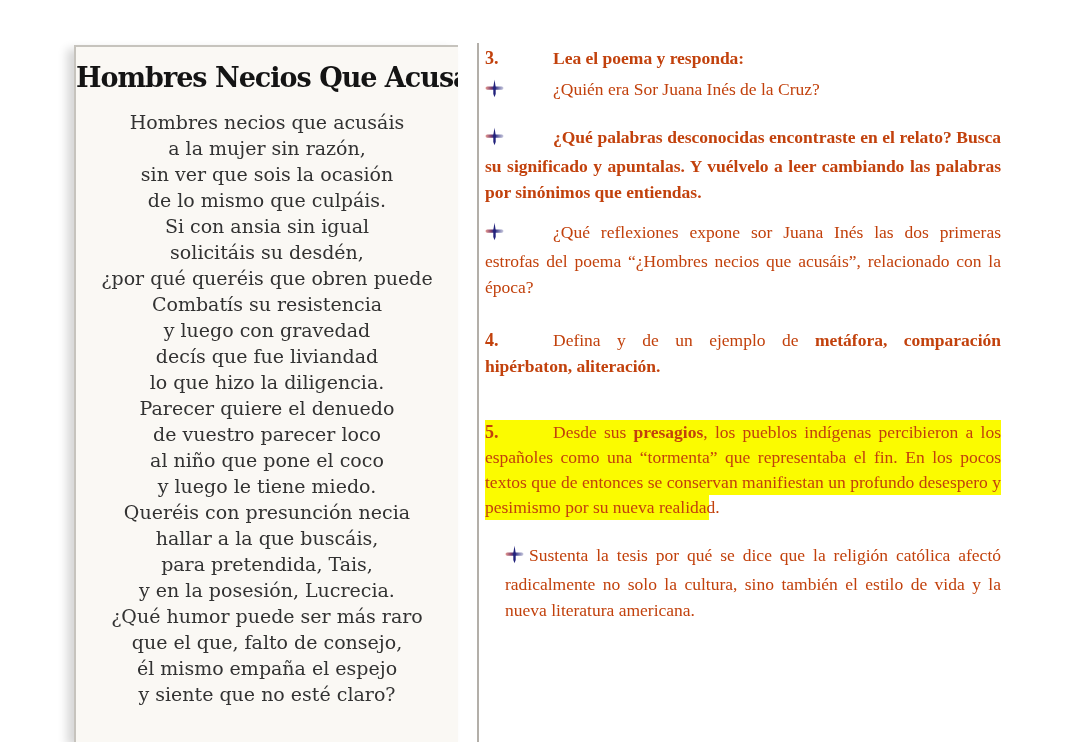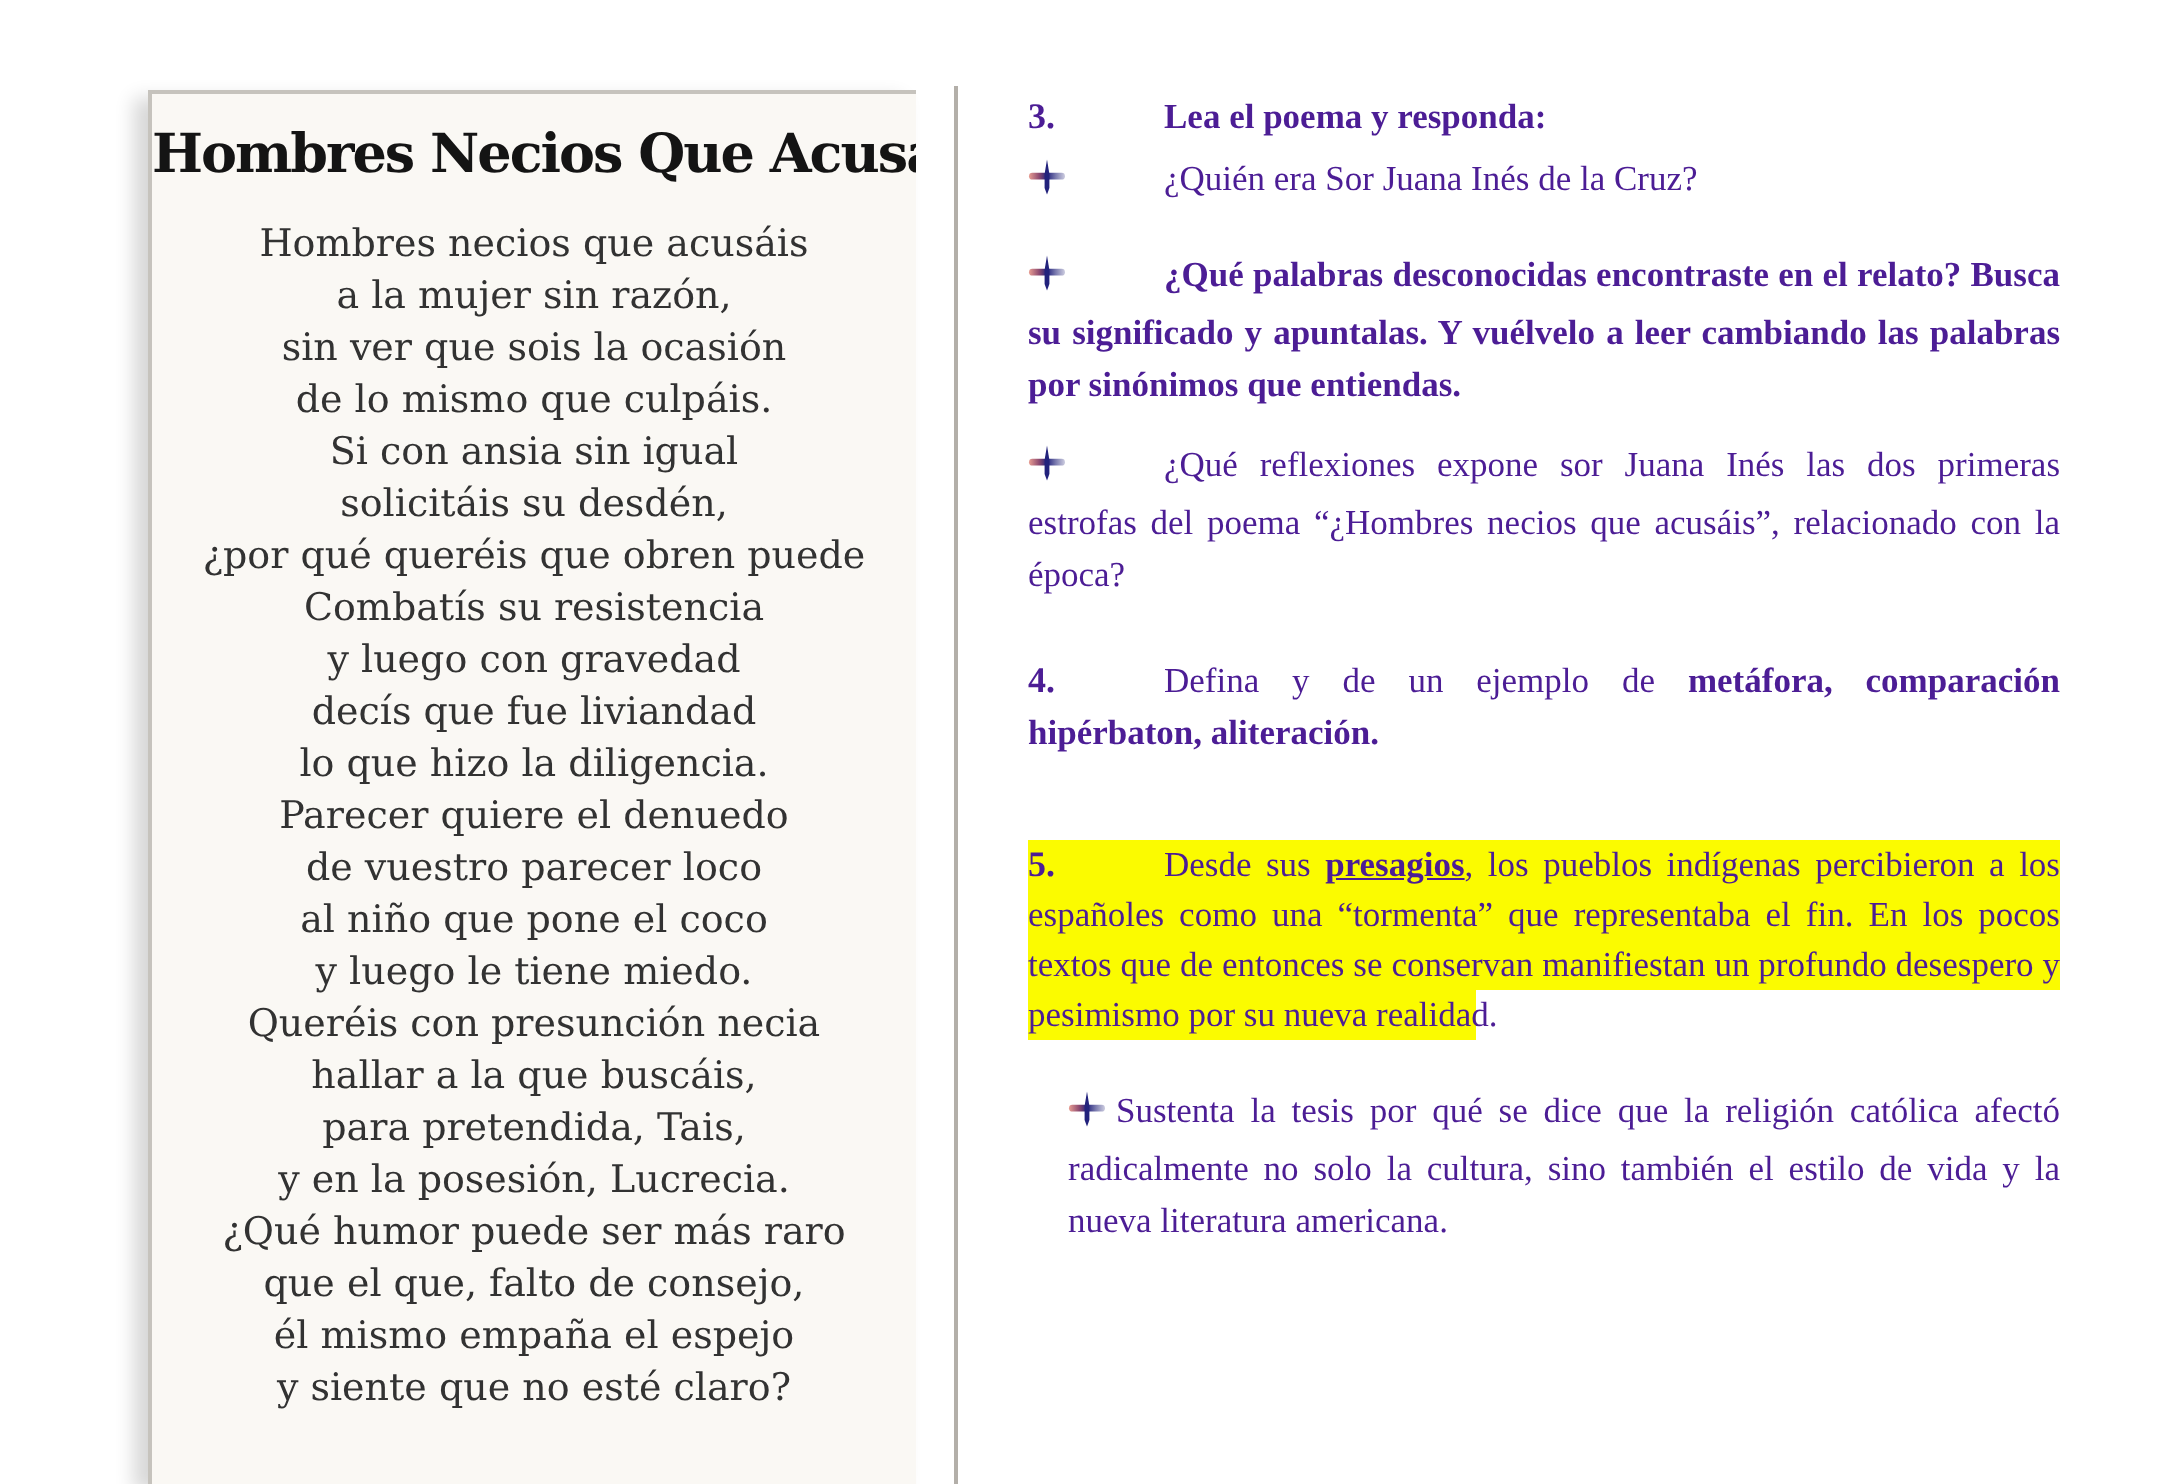--- a/index.html
+++ b/index.html
@@ -41,25 +41,25 @@
   .divider {
     position: absolute;
     left: 477px; top: 43px;
     width: 2px; height: 699px;
     background: #b3afa9;
   }
 
   
   .questions {
     position: absolute;
-    left: 514px; top: 45px;
+    left: 485px; top: 45px;
     width: 516px;
     font-size: 17.5px;
     line-height: 26px;
-    color: #4c1d95;
+    color: #c2410c;
   }
   .q-para {
     text-align: justify;
     text-align-last: left;
   }
   .q-num {
     display: inline-block;
     width: 68px;
     font-weight: bold;
     font-size: 18px;
@@ -68,21 +68,21 @@
     display: inline-block;
     width: 68px;
     vertical-align: -3px;
   }
   .q-bullet-inline {
     display: inline-block;
     width: 24px;
     vertical-align: -3px;
   }
   .bold { font-weight: bold; }
-  .underline { text-decoration: underline; }
+  .underline { }
 
   .m-b1  { margin-top: 5px;  }
   .m-b2  { margin-top: 19px; font-weight: bold; }
   .m-b3  { margin-top: 14px; }
   .m-b4  { margin-top: 21px; }
   .m-i4  { margin-top: 27px; }
   .m-i5  { margin-top: 41px; }
   .m-b5  { margin-top: 22px; margin-left: 20px; }
 
   

